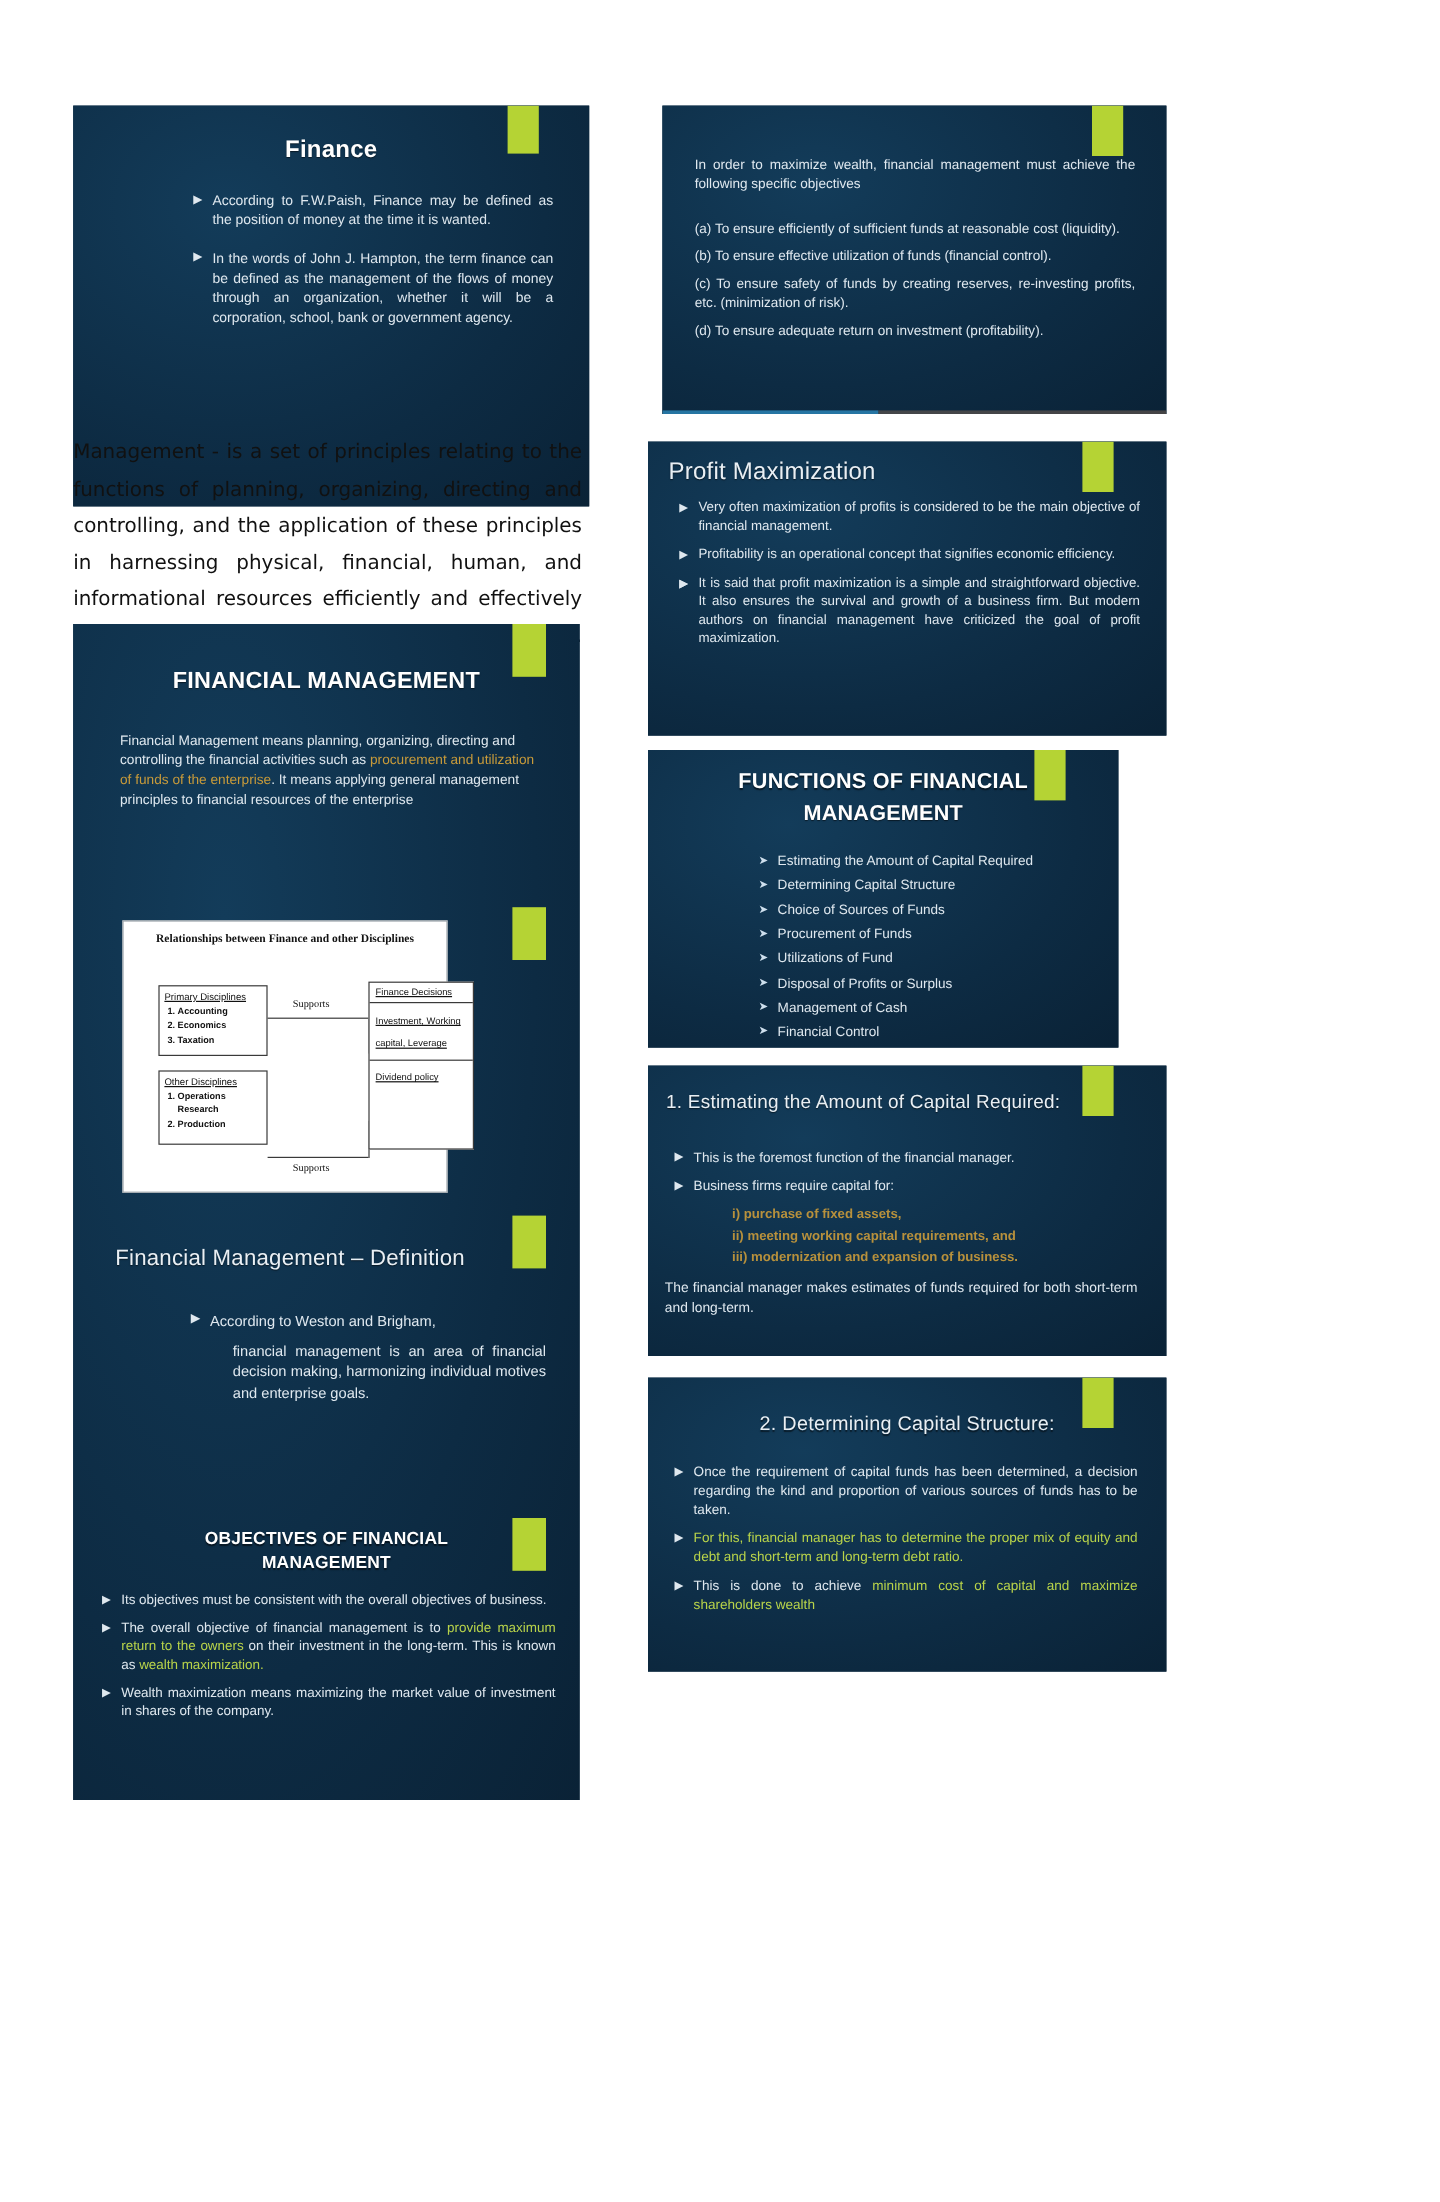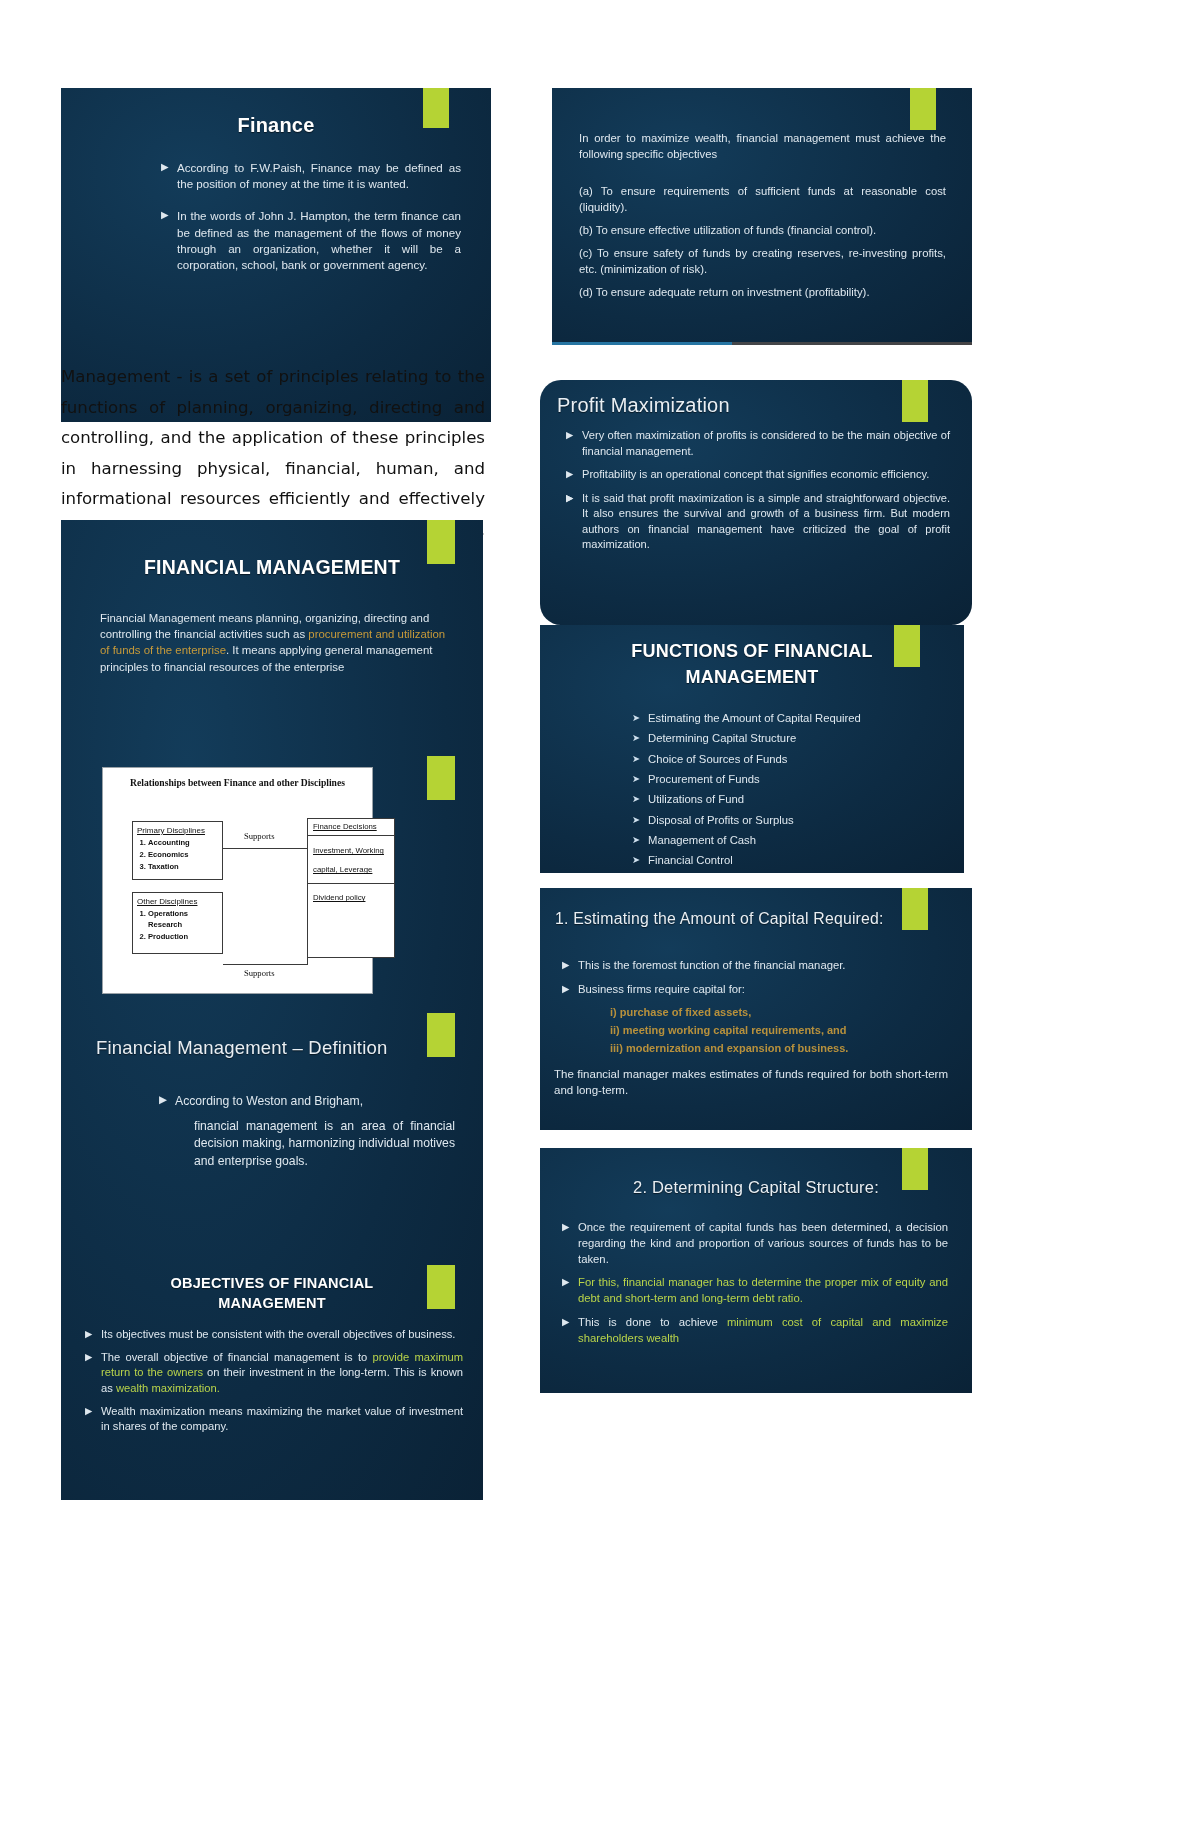--- a/index.html
+++ b/index.html
@@ -232,31 +232,31 @@
         <span class="mk">▶</span>
         <span>Wealth maximization means maximizing the market value of investment in shares of the company.</span>
       </li>
     </ul>
   </div>
 
   <div class="slide" style="left:552px; top:88px; width:420px; height:257px;">
     <div class="accent" style="right:36px; top:0; width:26px; height:42px;"></div>
     <div class="body-txt" style="position:absolute; left:27px; right:26px; top:42px; font-size:11.3px;">In order to maximize wealth, financial management must achieve the following specific objectives</div>
     <div style="position:absolute; left:27px; right:26px; top:95px; font-size:11.3px;">
-      <div class="body-txt">(a) To ensure requirements of sufficient funds at reasonable cost (liquidity).</div>
+      <div class="body-txt">(a) To ensure efficiently of sufficient funds at reasonable cost (liquidity).</div>
       <div class="body-txt" style="margin-top:7px;">(b) To ensure effective utilization of funds (financial control).</div>
       <div class="body-txt" style="margin-top:7px;">(c) To ensure safety of funds by creating reserves, re-investing profits, etc. (minimization of risk).</div>
       <div class="body-txt" style="margin-top:7px;">(d) To ensure adequate return on investment (profitability).</div>
     </div>
 
     <div class="clip-strip" style="left:0; bottom:0; width:180px; background:#2f8fc4; opacity:.75;"></div>
     <div class="clip-strip" style="left:180px; bottom:0; right:0; background:#6b5a50; opacity:.6;"></div>
   </div>
 
-  <div class="slide" style="left:540px; top:380px; width:432px; height:245px;border-radius:21px;">
+  <div class="slide" style="left:540px; top:368px; width:432px; height:245px;">
     <div class="accent" style="right:44px; top:0; width:26px; height:42px;"></div>
     <div class="slide-title" style="position:absolute; left:17px; top:14px; font-size:20px; font-weight:normal; color:#e9eff4;">Profit Maximization</div>
     <ul class="bl" style="position:absolute; left:26px; right:22px; top:48px; font-size:11.1px;">
       <li>
         <span class="mk">▶</span>
         <span>Very often maximization of profits is considered to be the main objective of financial management.</span>
       </li>
       <li style="margin-top:8px;">
         <span class="mk">▶</span>
         <span>Profitability is an operational concept that signifies economic efficiency.</span>
@@ -264,21 +264,21 @@
       <li style="margin-top:8px;">
         <span class="mk">▶</span>
       </li>
       <li style="margin-top:8px;">
         <span class="mk">▶</span>
         <span>It is said that profit maximization is a simple and straightforward objective. It also ensures the survival and growth of a business firm. But modern authors on financial management have criticized the goal of profit maximization.</span>
       </li>
     </ul>
   </div>
 
-  <div class="slide" style="left:540px; top:625px; width:424px; height:248px;">
+  <div class="slide" style="left:540px; top:625px; width:392px; height:248px;">
     <div class="accent" style="right:44px; top:0; width:26px; height:42px;"></div>
     <div class="slide-title" style="position:absolute; left:0; right:0; top:16px; text-align:center; font-size:18px;">FUNCTIONS OF FINANCIAL</div>
     <div class="slide-title" style="position:absolute; left:0; right:0; top:42px; text-align:center; font-size:18px;">MANAGEMENT</div>
     <ul class="bl arw" style="position:absolute; left:92px; right:24px; top:86px; font-size:11.3px;">
       <li style="margin-bottom:4.5px;">
         <span class="mk">➤</span>
         <span>Estimating the Amount of Capital Required</span>
       </li>
       <li style="margin-bottom:4.5px;">
         <span class="mk">➤</span>

